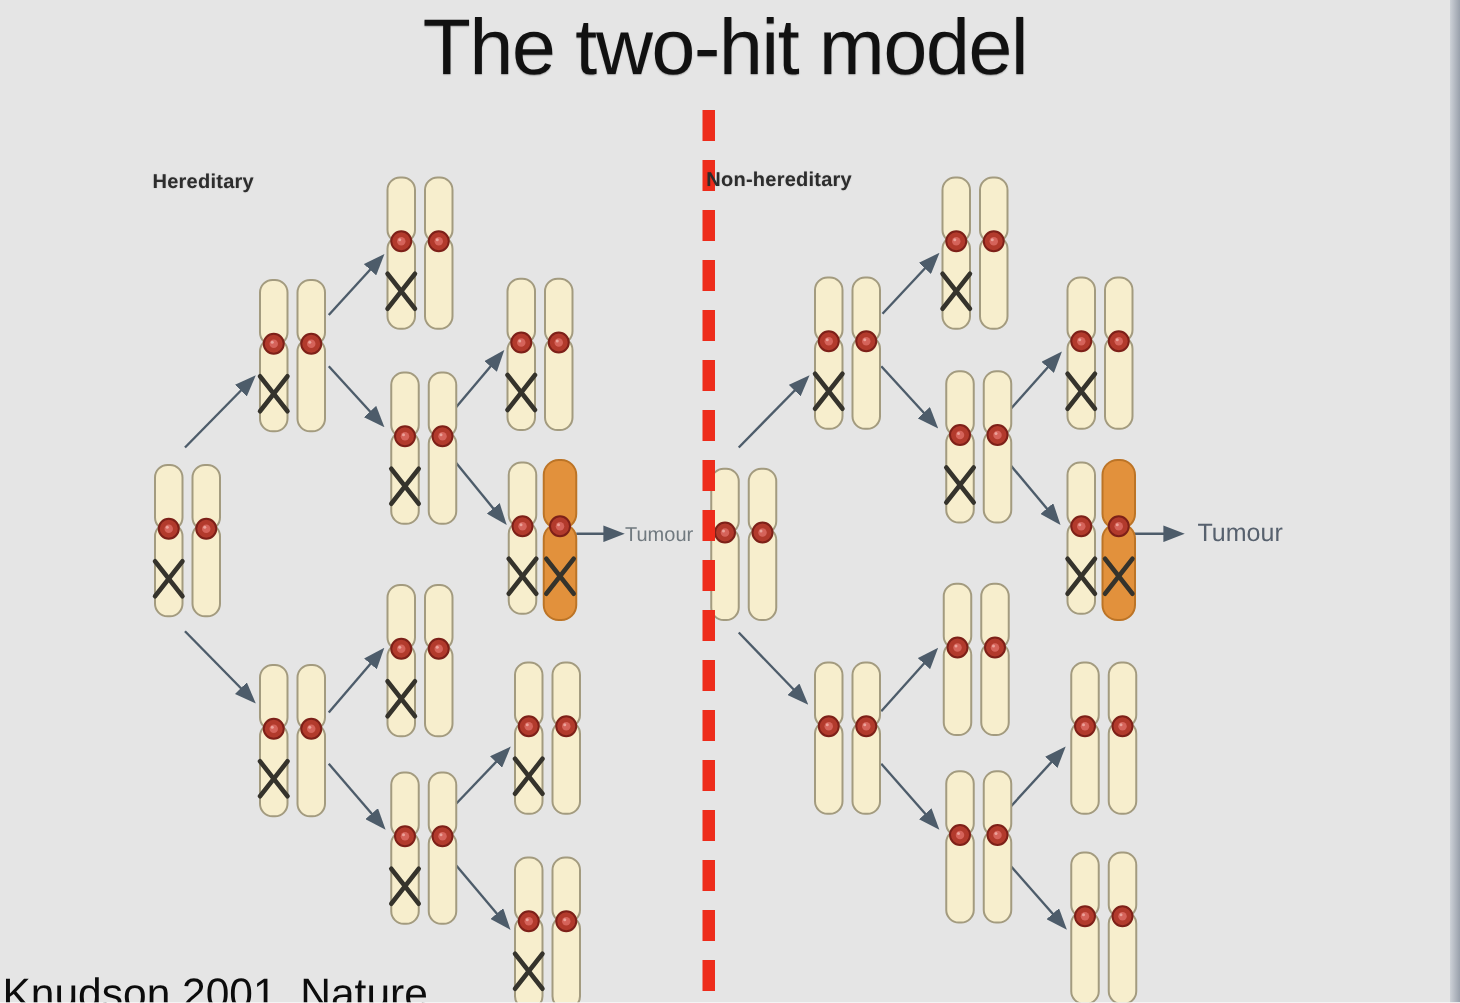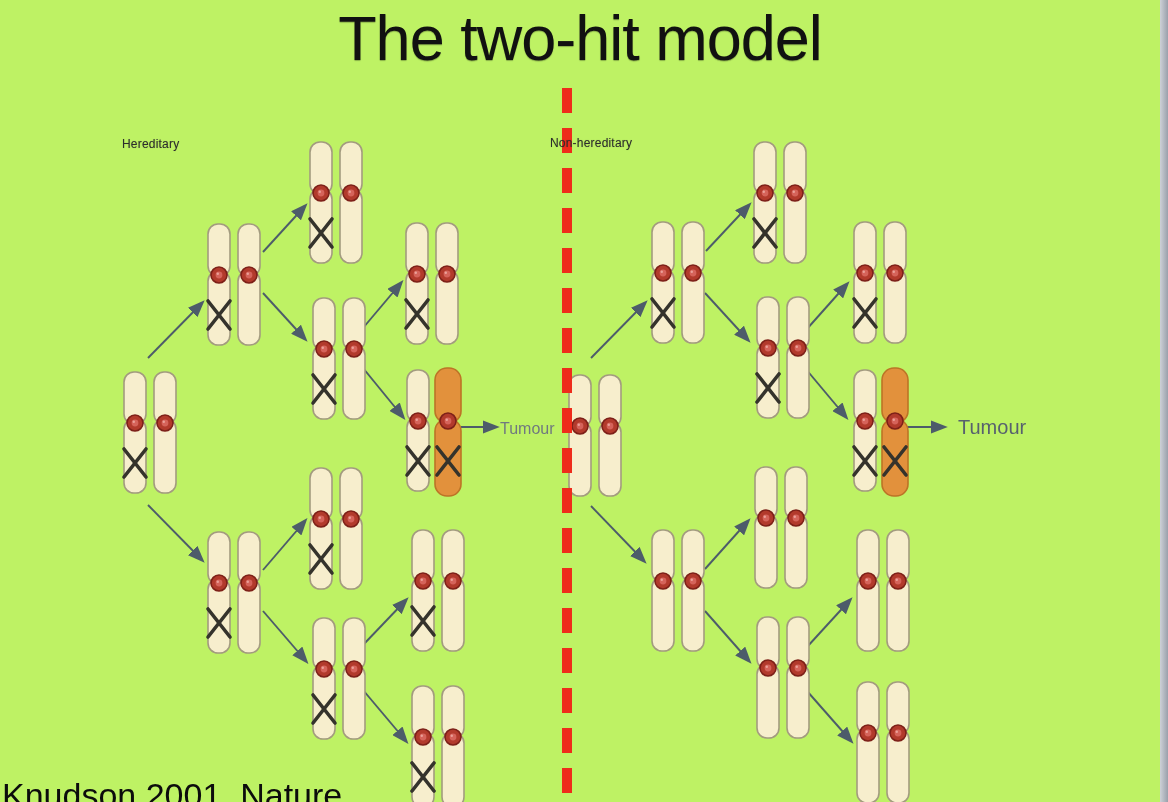--- a/index.html
+++ b/index.html
@@ -1,30 +1,30 @@
 <!DOCTYPE html>
 <html style="--divider: #ee2c1b;"><head>
 <meta charset="utf-8">
 <style>
   html,body{margin:0;padding:0;background:#fff;}
   .slide{
-    position:relative;width:1168px;height:802px;background:#bef264;
+    position:relative;width:1168px;height:802px;background:#e5e5e5;
     overflow:hidden;font-family:"Liberation Sans",sans-serif;
   }
   .title{
     position:absolute;top:2px;left:0;width:1160px;margin:0;
     text-align:center;font-size:63px;font-weight:400;letter-spacing:-1px;
     color:#111;text-shadow:0 1px 1px rgba(0,0,0,.28);z-index:6;
   }
   .section-label{
-    position:absolute;font-size:12px;font-weight:400;color:#2d2d2d;
+    position:absolute;font-size:16px;font-weight:700;color:#2d2d2d;
     letter-spacing:.2px;text-shadow:0 0 1px rgba(0,0,0,.25);z-index:6;
   }
   .section-label.left{left:122px;top:137px;}
-  .section-label.right{left:550px;top:136px;}
+  .section-label.right{left:565px;top:136px;}
   .divider{
     position:absolute;left:562px;top:88px;width:10px;height:714px;z-index:5;
     background:repeating-linear-gradient(to bottom,var(--divider) 0 25px,transparent 25px 40px);
   }
   #arrows{position:absolute;left:0;top:0;z-index:2;}
   #pairs{position:absolute;left:0;top:0;width:100%;height:100%;z-index:3;}
   .pair{position:absolute;overflow:visible;}
   .tumour-label{position:absolute;font-weight:400;z-index:6;}
   .tl-left{left:500px;top:420px;font-size:16px;color:#70797f;}
   .tl-right{left:958px;top:416px;font-size:20px;color:#57616e;}

